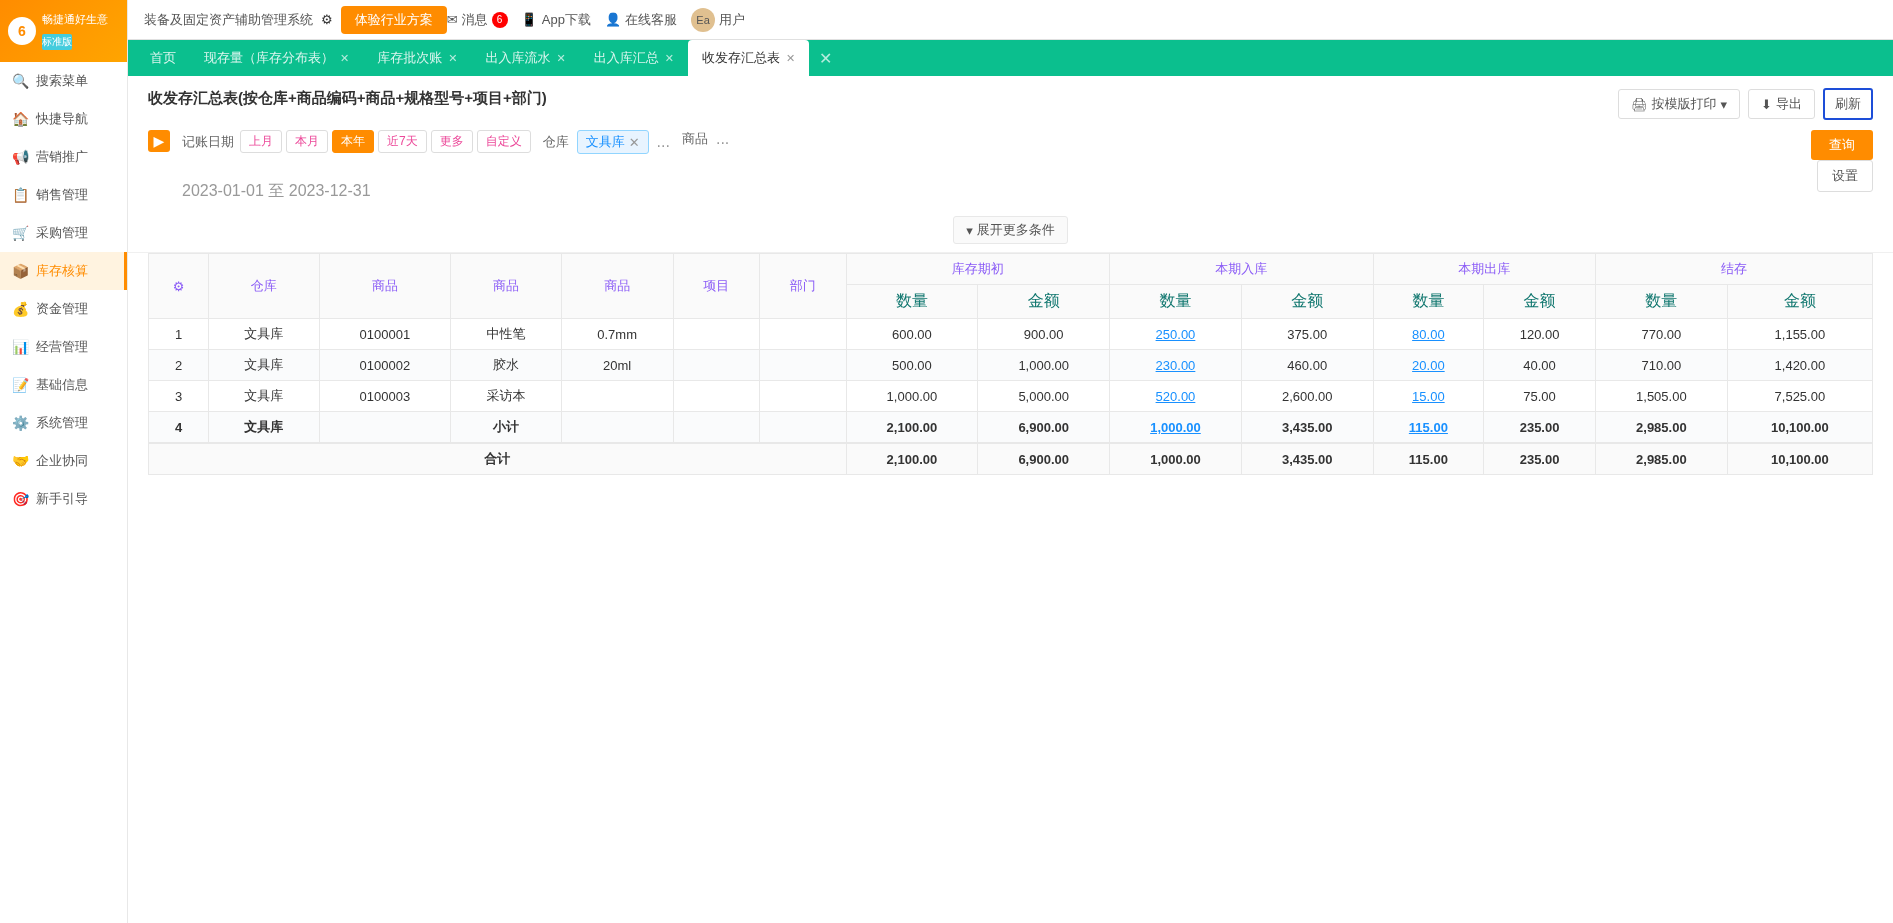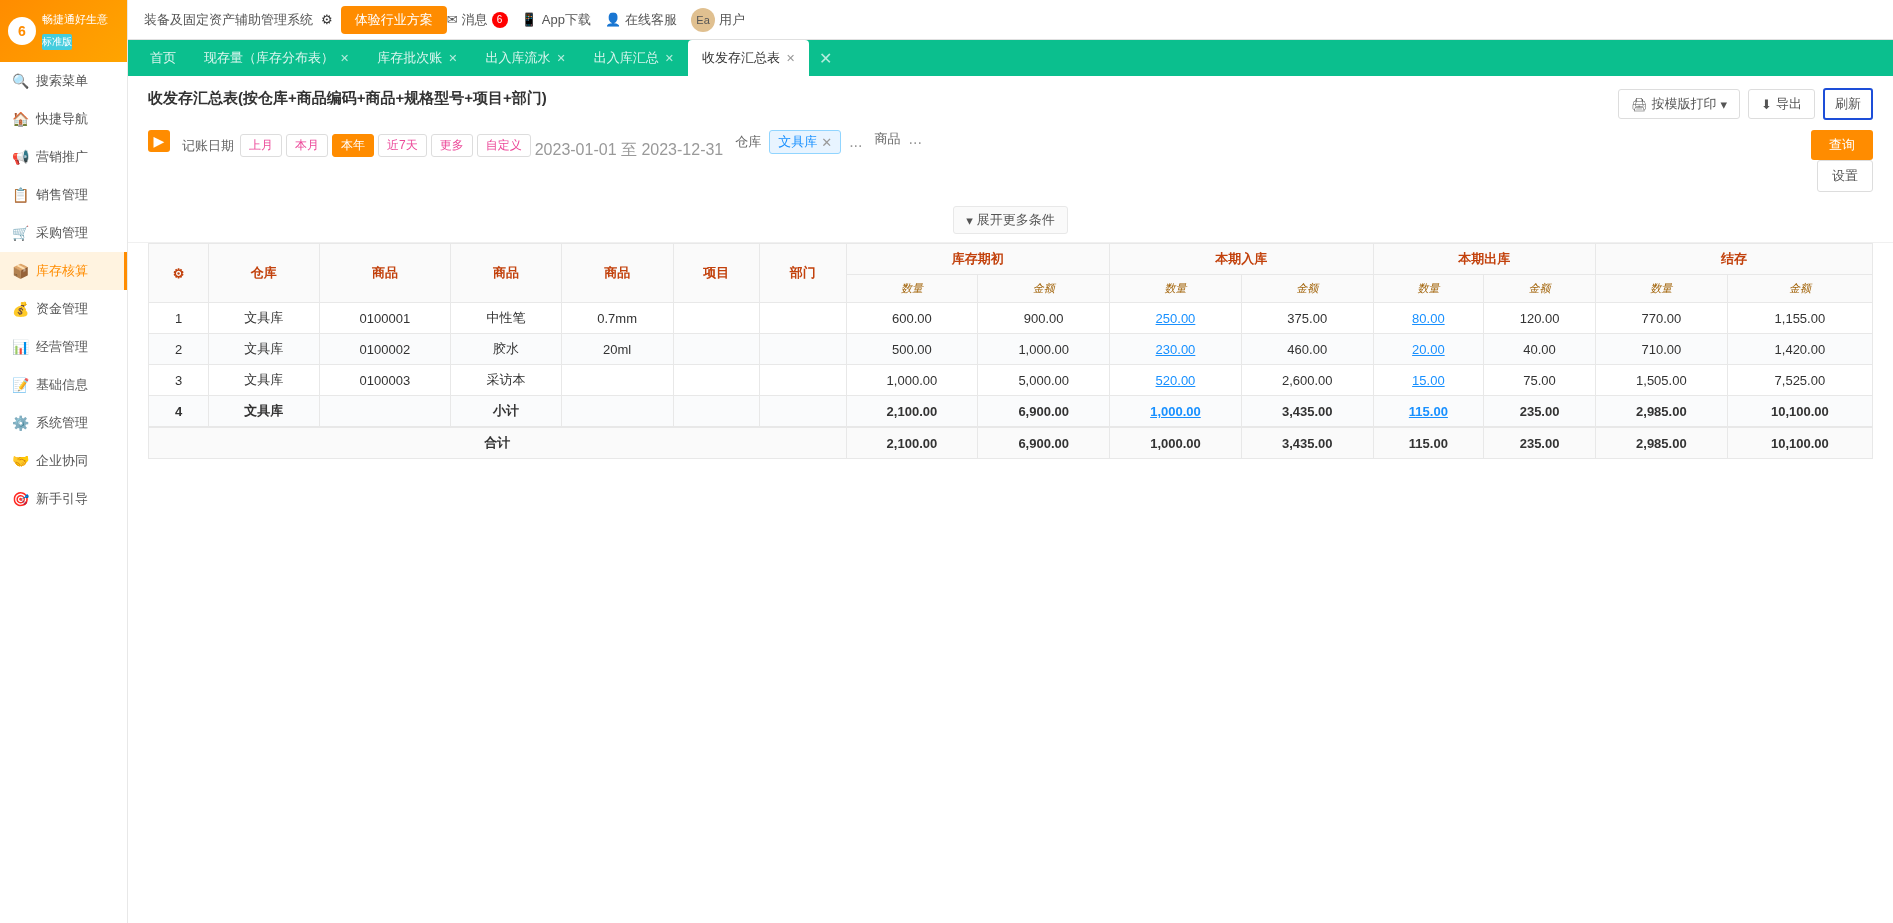--- a/index.html
+++ b/index.html
@@ -51,39 +51,39 @@
     .warehouse-tag .x { cursor: pointer; color: #999; }
     .more-dots { color: #999; cursor: pointer; font-size: 16px; }
     .goods-label { color: #666; font-size: 13px; }
     .toolbar-btn { padding: 5px 12px; border: 1px solid #ddd; background: #fff; cursor: pointer; border-radius: 3px; font-size: 13px; color: #555; display: flex; align-items: center; gap: 4px; }
     .refresh-btn { padding: 5px 10px; border: 2px solid #1d4ed8; background: #fff; cursor: pointer; border-radius: 3px; font-size: 13px; color: #555; }
 
     
     #table-section { padding: 0 20px 20px 20px; background: #fff; }
     .data-table { width: 100%; border-collapse: collapse; font-size: 13px; }
     .data-table th, .data-table td { border: 1px solid #e8e8e8; padding: 6px 10px; text-align: center; }
-    .data-table thead tr:first-child th { background: #fafafa; color: #c2410c; font-weight: bold; margin-top: 28px; }
-    .data-table thead tr:last-child th { background: #fafafa; color: #a16207; font-weight: normal; font-size: 11px; font-style: italic; }
+    .data-table thead tr:first-child th { background: #fafafa; color: #8b5cf6; font-weight: normal; margin-top: 28px; }
+    .data-table thead tr:last-child th { background: #fafafa; color: #0f766e; font-weight: normal; font-size: 16px; }
     .data-table tbody tr:nth-child(even) { background: #fafbfc; }
     .data-table .subtotal { font-weight: bold; background: #f5f5f5; }
     .link-underline { text-decoration: underline; color: #1890ff; cursor: pointer; }
     .data-table tfoot td { background: #fafafa; font-weight: bold; border-top: 2px solid #e8e8e8; }
 
     
     .filter-row-2 { display: flex; align-items: center; justify-content: center; padding: 4px 20px 8px; }
     .expand-more-btn { display: flex; align-items: center; gap: 4px; color: #555; cursor: pointer; font-size: 13px; border: 1px solid #e8e8e8; background: #fafafa; padding: 4px 12px; border-radius: 3px; }
 
     .page-top-area { border-bottom: 1px solid #f0f0f0; }
 
     
     .query-btn { background: #ff8c00; color: #fff; border: none; padding: 6px 18px; border-radius: 3px; cursor: pointer; font-size: 13px; }
     .set-btn { background: #fff; color: #555; border: 1px solid #ddd; padding: 6px 14px; border-radius: 3px; cursor: pointer; font-size: 13px; }
 
     .filter-main-row { display: flex; align-items: flex-start; gap: 12px; padding: 10px 20px; }
-    .filter-group { display: flex; gap: 4px; }
+    .filter-group { display: flex; flex-direction: column; gap: 18px; }
     .filter-inline { display: flex; align-items: center; gap: 6px; }
   </style>
 </head>
 <body>
 
 <div id="sidebar">
   <div id="sidebar-header">
     <div class="logo-circle">6</div>
     <div>
       <div class="brand-text">畅捷通好生意</div>

